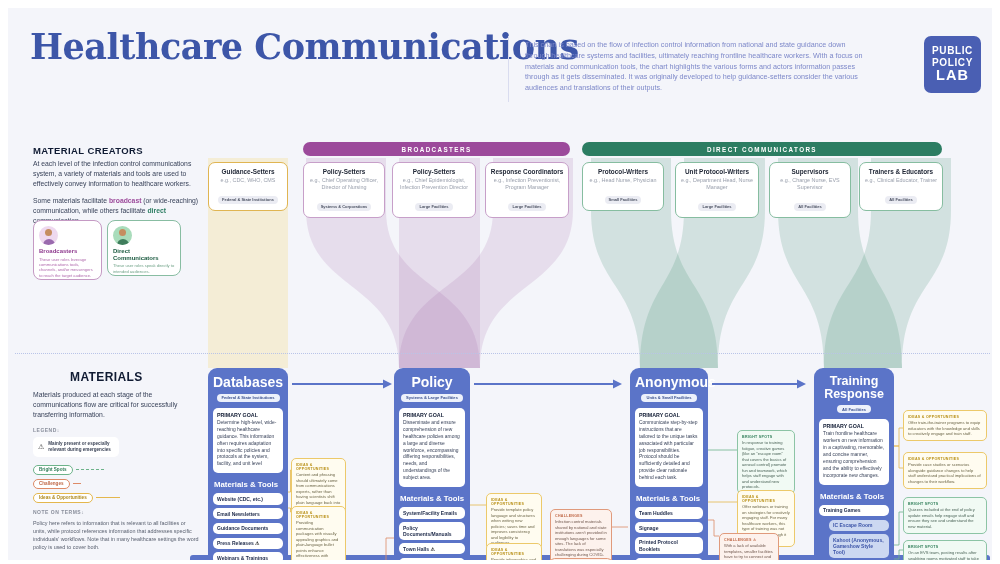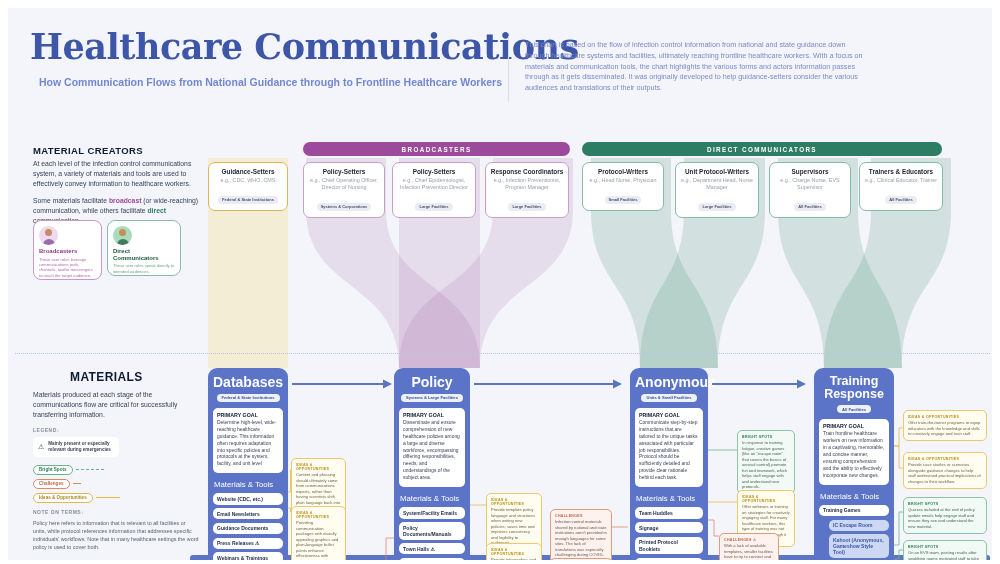--- a/index.html
+++ b/index.html
@@ -84,21 +84,21 @@
   .dotline { position:absolute; left:15px; top:353px; width:975px; border-top:1px dotted #b9c4e8; z-index:1; }
 
   
   .col { position:absolute; top:368px; height:200px; background:#5b74c8; border-radius:9px; z-index:3; padding:7px 5px; }
   .col-title { color:#fff; font-weight:900; font-size:14px; text-align:center; line-height:1.05; }
   .col-title.sm { font-size:12.5px; }
   .col-badge { display:block; margin:4px auto 0; width:fit-content; background:#edf1fb; color:#3a508f; font-size:4.1px; font-weight:bold; padding:1.5px 5px; border-radius:6px; }
   .goal { background:#fff; border-radius:5px; padding:4px 4px 5px; margin-top:6px; }
   .goal h4 { font-size:5.3px; font-weight:900; color:#101b33; margin-bottom:2px; }
   .goal p { font-size:4.9px; color:#39435a; line-height:1.42; }
-  .mt-head { color:#fff; font-weight:400; font-size:7.8px; margin:7px 0 4px 1px; }
+  .mt-head { color:#fff; font-weight:700; font-size:7.8px; margin:7px 0 4px 1px; }
   .tool { background:#fff; border-radius:5px; font-size:5px; font-weight:bold; color:#232f4e; padding:2.5px 4px; margin-bottom:3.5px; line-height:1.25; }
   .tool .warn { color:#2b2b2b; font-size:5px; }
   .tool.sub { background:#ccd8f1; color:#3d55a8; margin-left:10px; }
 
   
   .note { position:absolute; border-radius:5px; padding:3.5px 4px; z-index:4; }
   .note h5 { font-size:3.6px; letter-spacing:0.3px; margin-bottom:1.5px; font-weight:900; }
   .note p { font-size:4.1px; line-height:1.35; }
   .note.yellow { background:#fffcf0; border:1px solid #ecc96a; }
   .note.yellow h5 { color:#b99018; } .note.yellow p { color:#6b6547; }
@@ -121,23 +121,27 @@
     <path d="M493,158 L573,158 L573,210 C573,292 480,280 480,368 L399,368 C399,280 493,292 493,210 Z" fill="rgba(154,86,158,0.15)"></path>
     <path d="M591,158 L671,158 L671,210 C671,288 718,282 718,368 L640,368 C640,282 591,288 591,210 Z" fill="rgba(58,138,106,0.18)"></path>
     <path d="M684,158 L765,158 L765,210 C765,288 718,282 718,368 L640,368 C640,282 684,288 684,210 Z" fill="rgba(58,138,106,0.18)"></path>
     <path d="M778,158 L858,158 L858,210 C858,288 902,282 902,368 L824,368 C824,282 778,288 778,210 Z" fill="rgba(58,138,106,0.18)"></path>
     <path d="M871,158 L951,158 L951,210 C951,288 902,282 902,368 L824,368 C824,282 871,288 871,210 Z" fill="rgba(58,138,106,0.18)"></path>
   </svg>
 
   <div class="dotline"></div>
 
   <div class="title">Healthcare Communications</div>
-  <div class="subtitle">How Communication Flows from National Guidance through to Frontline Healthcare Workers</div>
   <div class="vdiv"></div>
   <div class="descr">This chart is based on the flow of infection control information from national and state guidance down through healthcare systems and facilities, ultimately reaching frontline healthcare workers. With a focus on materials and communication tools, the chart highlights the various forms and actors information passes through as it gets disseminated. It was originally developed to help guidance-setters consider the various audiences and translations of their outputs.</div>
+  <div class="logo">
+    <span class="l">PUBLIC</span>
+    <span class="l">POLICY</span>
+    <span class="lab">LAB</span>
+  </div>
 
   <div class="leftblock" style="top:145px">
     <div class="sec-head mc-head">MATERIAL CREATORS</div>
     <p>At each level of the infection control communications system, a variety of materials and tools are used to effectively convey information to healthcare workers.</p>
     <p><span>Some materials facilitate </span><span class="b-purple">broadcast</span><span> (or wide-reaching) communication, while others facilitate </span><span class="b-green">direct</span><span> communication.</span></p>
   </div>
 
   <div class="mc-card bro">
     <div class="avatar bro">
         <span class="head"></span>

